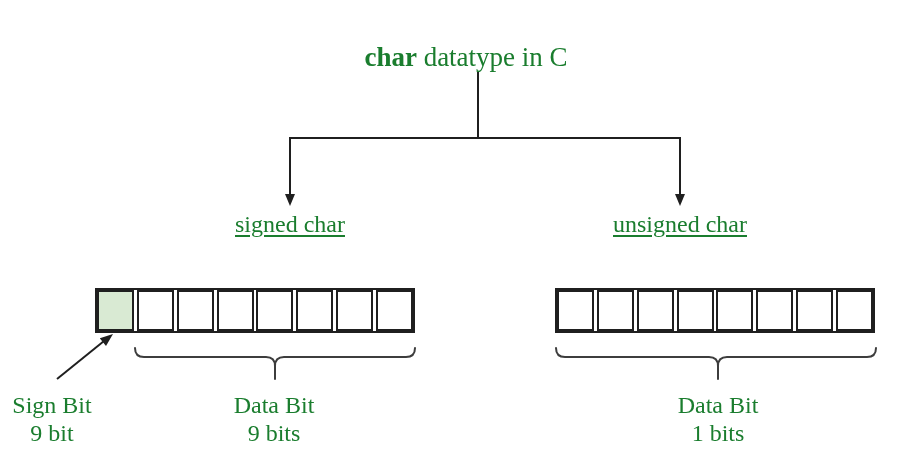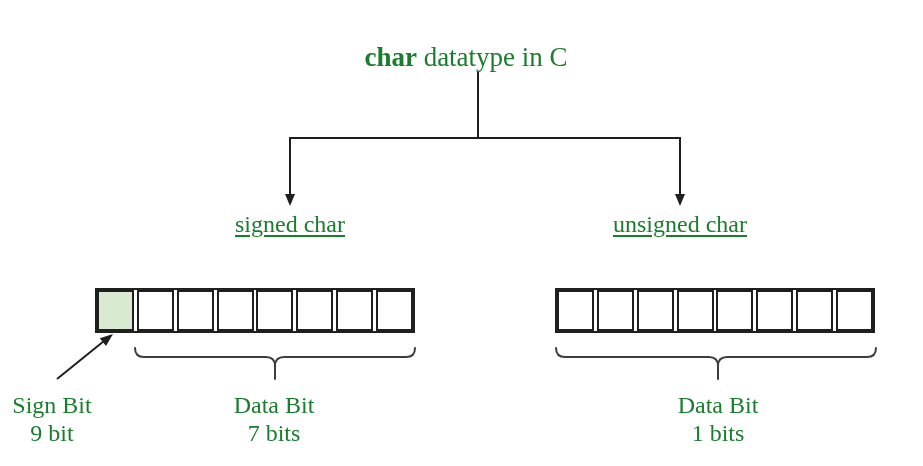--- a/index.html
+++ b/index.html
@@ -102,20 +102,20 @@
       <div class="cell"></div>
       <div class="cell"></div>
     </div>
 
   <div class="note signbit">
     <div>Sign Bit</div>
     <div>9 bit</div>
   </div>
   <div class="note data7">
     <div>Data Bit</div>
-    <div>7 bits</div>
+    <div>9 bits</div>
   </div>
   <div class="note data8">
     <div>Data Bit</div>
     <div>1 bits</div>
   </div>
 
 </div>
 
 </body></html>

